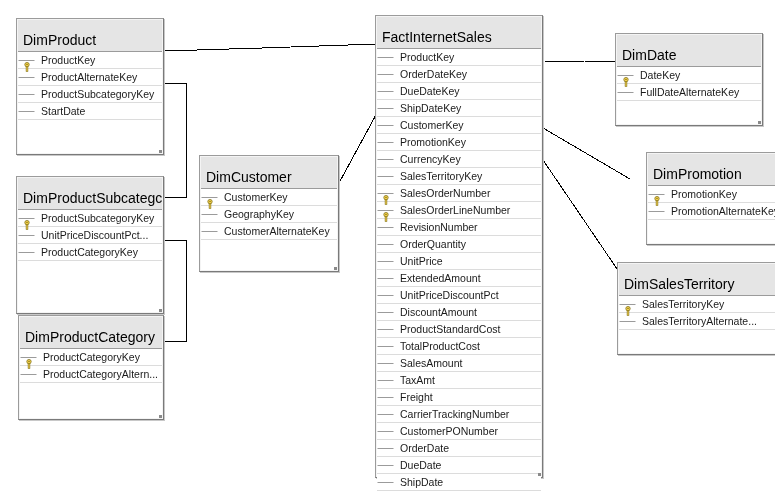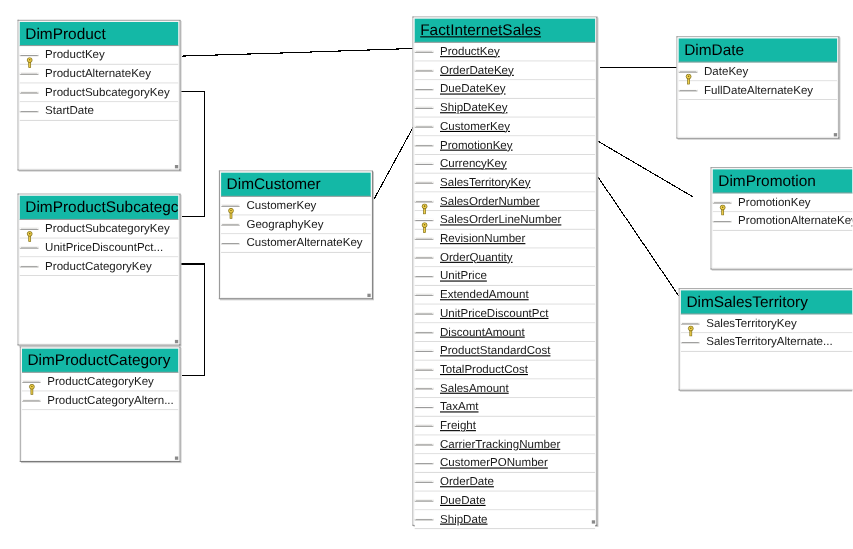--- a/index.html
+++ b/index.html
@@ -35,25 +35,25 @@
   }
   .table-inner {
     border: 1px solid #f4f4f4;
     height: 100%;
     box-sizing: border-box;
     background: #ffffff;
     display: flex;
     flex-direction: column;
   }
   .table-title {
-    background: #14b8a6;
+    background: #e5e5e5;
     border-bottom: 1px solid #9b9b9b;
     font-size: 14px;
     color: #000000;
-    padding: 2px 5px 3px 5px;
+    padding: 12px 5px 3px 5px;
     white-space: nowrap;
     overflow: hidden;
     font-weight: normal;
     line-height: 16px;
     letter-spacing: 0px;
     flex: none;
   }
   .rows {
     flex: none;
   }
@@ -233,21 +233,21 @@
             </div>
             <div class="row">
               <div class="row-gutter"></div>
               <div class="row-name">CustomerAlternateKey</div>
             </div>
           </div>
           <div class="table-filler"></div>
           <div class="resize-dot"></div>
         </div>
       </div>
-      <div class="table-box" style="left: 375px; top: 15px; width: 168px; height: 463px; text-decoration: underline;">
+      <div class="table-box" style="left: 375px; top: 15px; width: 168px; height: 463px;">
         <div class="table-inner">
           <div class="table-title">FactInternetSales</div>
           <div class="rows">
             <div class="row">
               <div class="row-gutter"></div>
               <div class="row-name">ProductKey</div>
             </div>
             <div class="row">
               <div class="row-gutter"></div>
               <div class="row-name">OrderDateKey</div>

